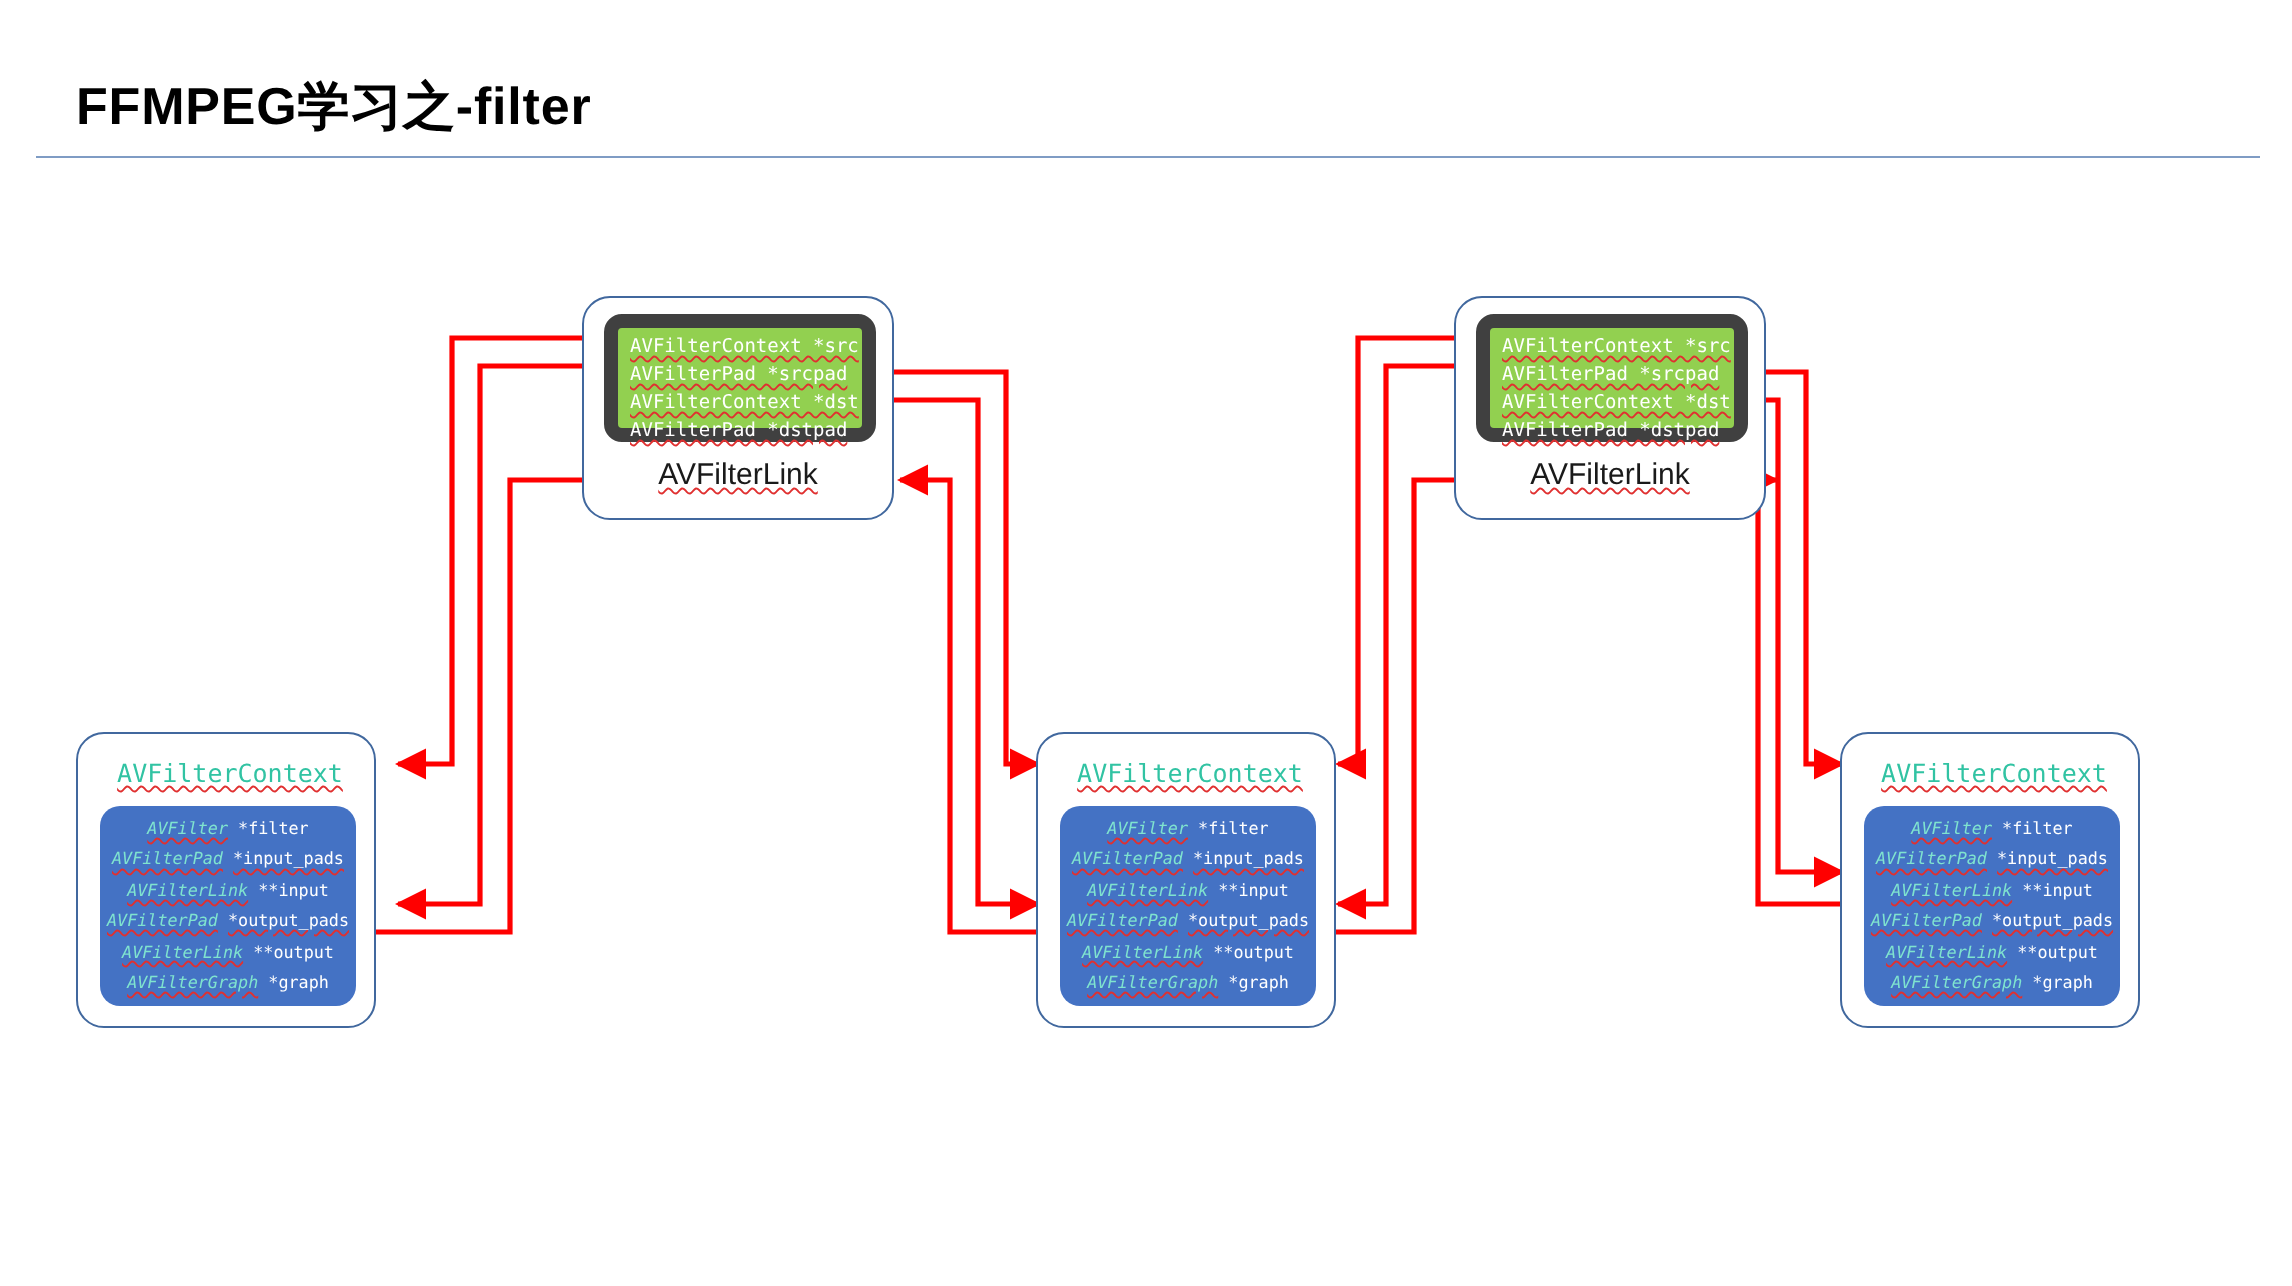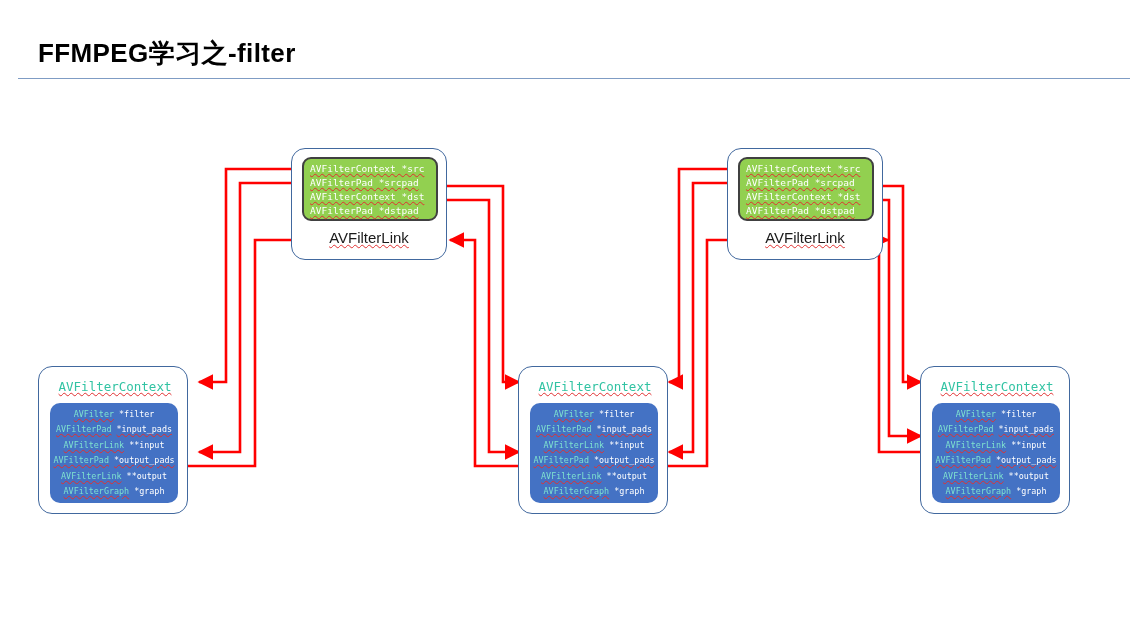--- a/index.html
+++ b/index.html
@@ -47,21 +47,21 @@
   
   .link-node { width: 156px; height: 112px; }
   .link-inner {
     position: absolute;
     left: 10px;
     top: 8px;
     width: 136px;
     height: 64px;
     box-sizing: border-box;
     background: #92d050;
-    border: 2px solid #404040;
+    border: 7px solid #404040;
     border-radius: 9px;
     padding: 3px 4px 0 6px;
   }
   .code-line {
     font-family: "DejaVu Sans Mono", monospace;
     font-size: 9.5px;
     line-height: 14px;
     white-space: nowrap;
     color: #ffffff;
   }
@@ -101,21 +101,21 @@
     padding: 4px 0 0 0;
     text-align: center;
   }
   .ctx-line {
     font-family: "DejaVu Sans Mono", monospace;
     font-size: 8.4px;
     line-height: 15.4px;
     white-space: nowrap;
     color: #ffffff;
   }
-  .ctx-line .ty { color: #7fe3cf; }
+  .ctx-line .ty { color: #7fe3cf; font-style: italic; }
 
   
   .sq {
     text-decoration: underline;
     text-decoration-color: #e03030;
     text-decoration-style: wavy;
     text-decoration-thickness: 1px;
     text-underline-offset: 1px;
   }
 

